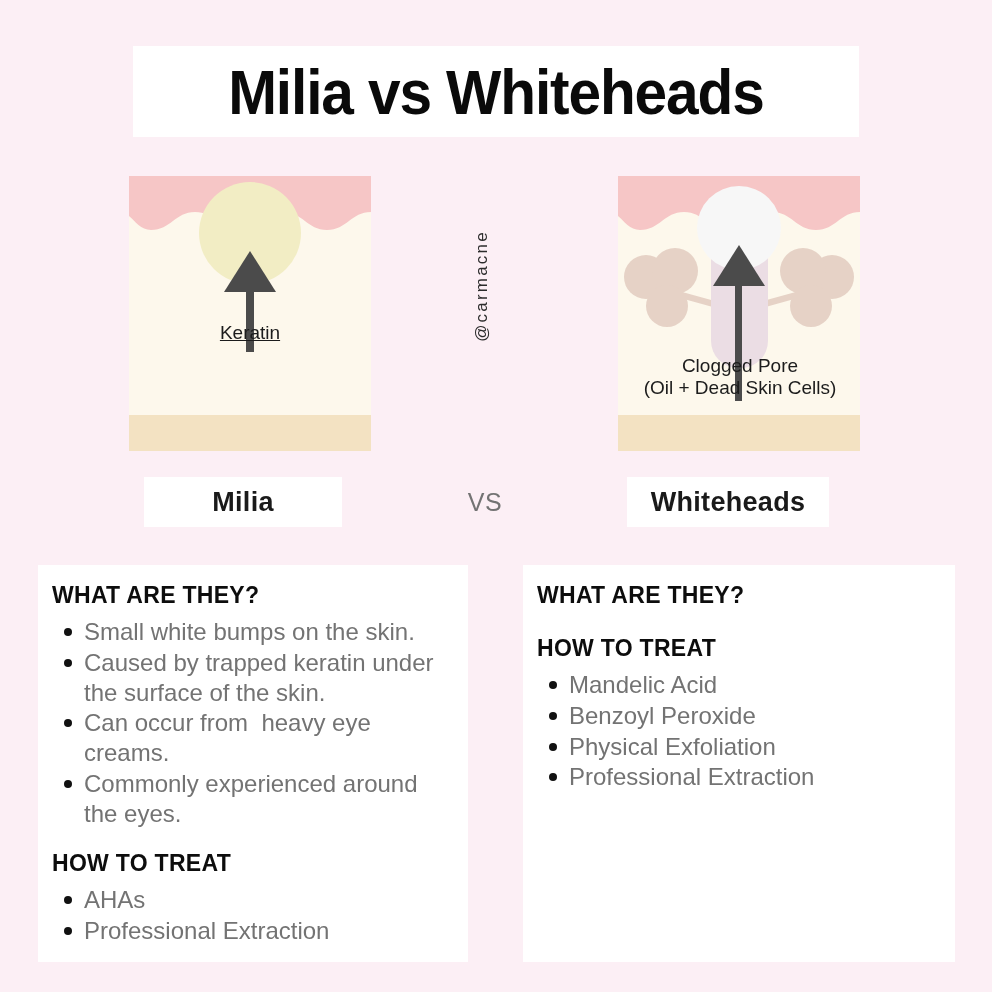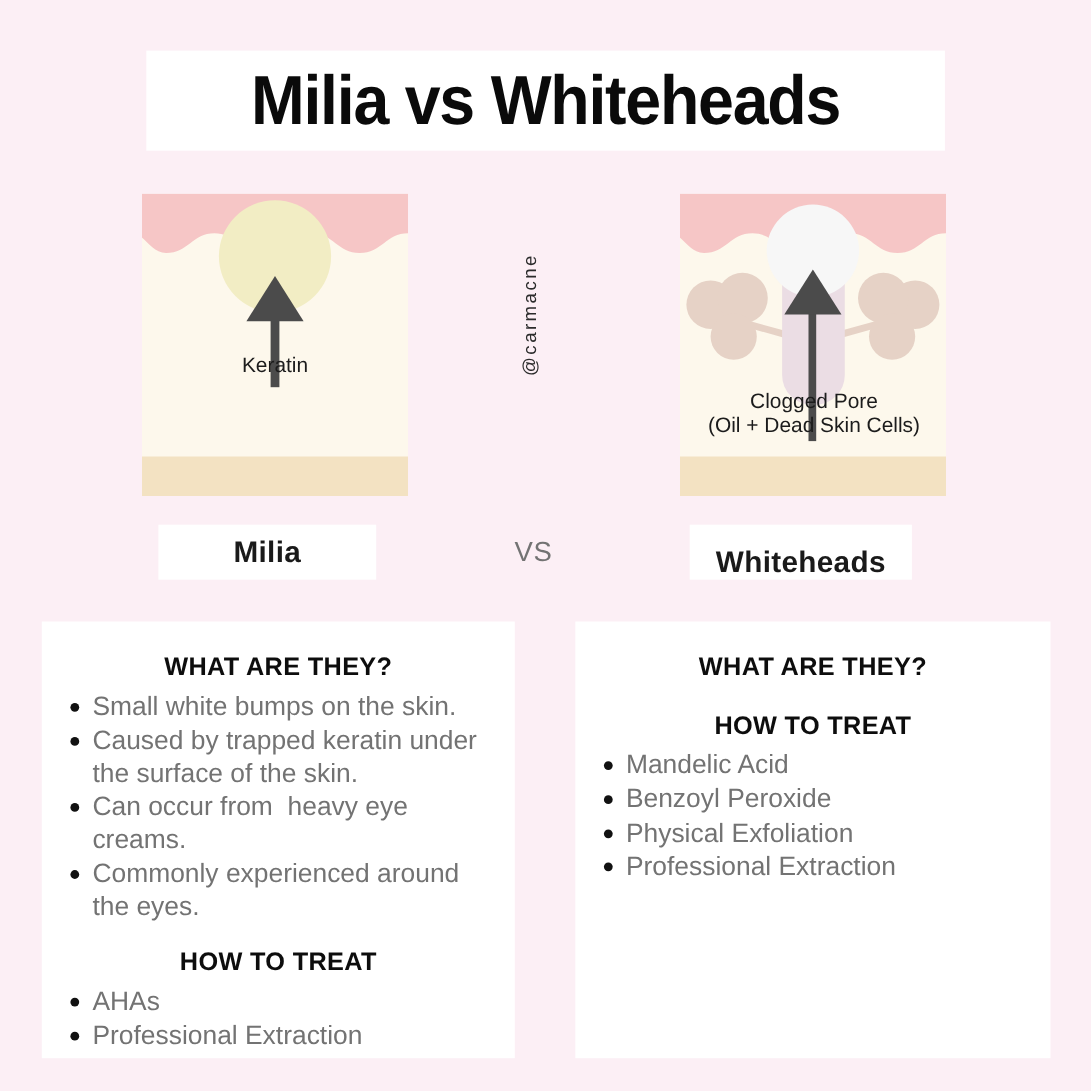--- a/index.html
+++ b/index.html
@@ -63,20 +63,21 @@
     font-size: 19px;
     color: #1c1c1c;
     text-align: center;
     line-height: 1.15;
     white-space: nowrap;
   }
   .keratin-label {
     left: 129px;
     top: 322px;
     width: 242px;
+    text-decoration: underline;
   }
   .clogged-label {
     left: 590px;
     top: 355px;
     width: 300px;
   }
 
   
   .watermark {
     position: absolute;
@@ -107,21 +108,21 @@
     display: flex;
     align-items: center;
     justify-content: center;
     font-family: "Liberation Sans", sans-serif;
     font-size: 27px;
     color: #1a1a1a;
     letter-spacing: 0.3px;
     font-weight: bold;
   }
   .chip.left  { left: 144px; width: 198px; }
-  .chip.right { left: 627px; width: 202px; align-items: flex-end; }
+  .chip.right { left: 627px; width: 202px; }
 
   .vs-label {
     position: absolute;
     left: 455px;
     top: 488px;
     width: 60px;
     text-align: center;
     font-family: "Liberation Sans", sans-serif;
     font-size: 25px;
     color: #737373;
@@ -134,27 +135,27 @@
     top: 565px;
     height: 397px;
     background: #ffffff;
     box-sizing: border-box;
     padding: 12px 14px 10px 14px;
   }
   .panel.left  { left: 38px;  width: 430px; }
   .panel.right { left: 523px; width: 432px; }
 
   .section-head {
-    text-align: center;
+    text-align: left;
     font-family: "Liberation Sans", sans-serif;
     font-weight: bold;
     font-size: 23px;
     letter-spacing: 0.3px;
     color: #0d0d0d;
-    margin: 16px 0 8px 0;
+    margin: 5px 0 8px 0;
   }
   .panel.right .section-head.treat { margin-top: 26px; }
   .panel.left  .section-head.treat { margin-top: 22px; }
 
   ul.bullets {
     list-style: none;
     margin: 0;
     padding: 0;
   }
   ul.bullets li {

